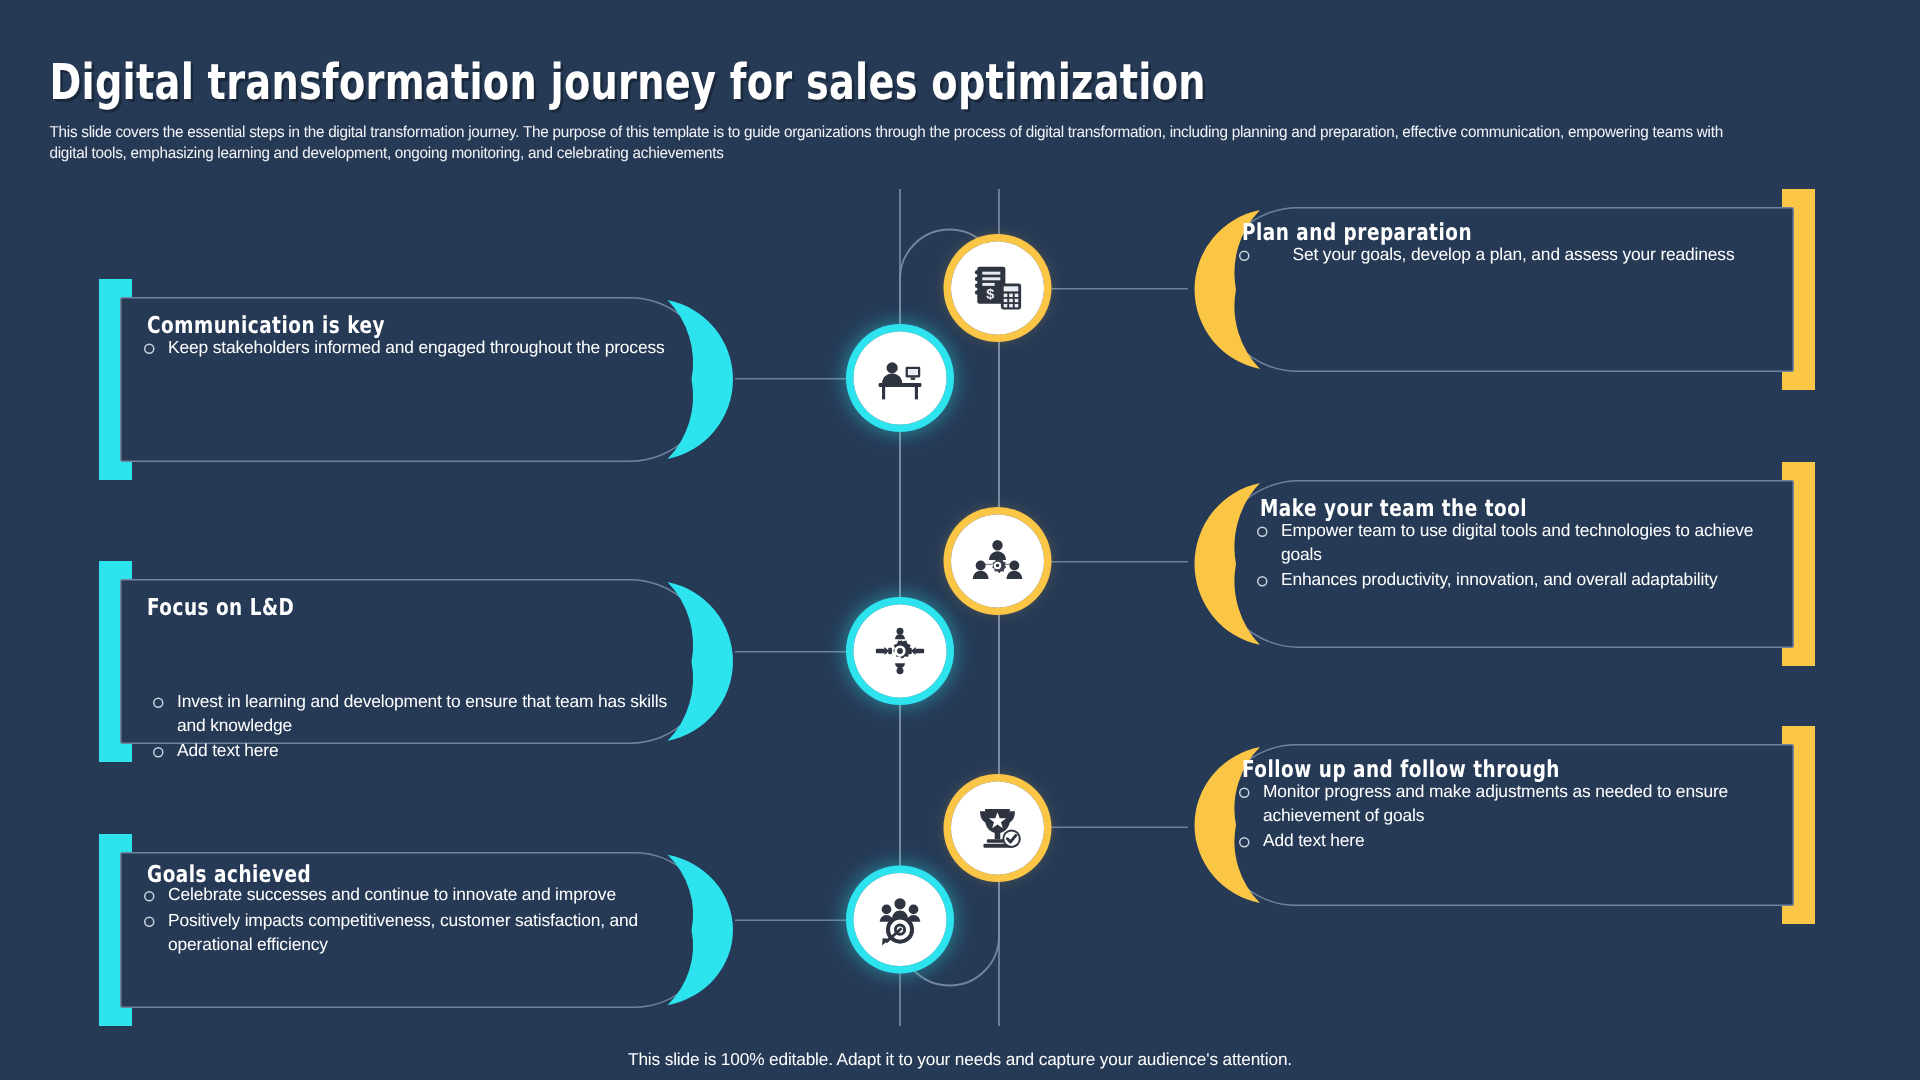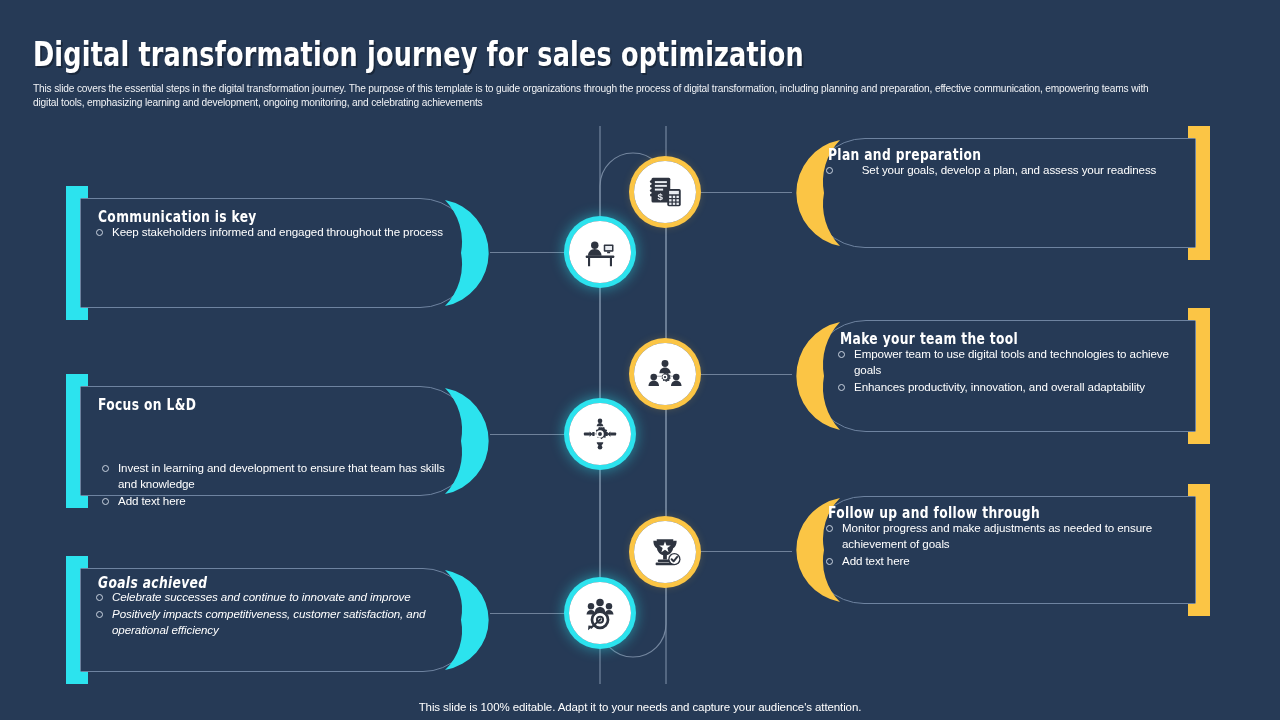--- a/index.html
+++ b/index.html
@@ -71,21 +71,21 @@
 
   
   #card-comm{left:66px;top:186px;width:437px;height:134px;}
   #card-comm .ttl{left:32px;top:22px;}
   #card-comm ul.bl{left:26px;top:38px;right:58px;}
 
   #card-ld{left:66px;top:374px;width:437px;height:134px;}
   #card-ld .ttl{left:32px;top:22px;}
   #card-ld ul.bl{left:32px;top:38px;right:58px;margin-top:48px;}
 
-  #card-goals{left:66px;top:556px;width:437px;height:128px;font-style:italic;}
+  #card-goals{left:66px;top:556px;width:437px;height:128px;}
   #card-goals .ttl{left:32px;top:18px;}
   #card-goals ul.bl{left:26px;top:33px;right:58px;}
 
   #card-plan{left:782px;top:126px;width:428px;height:134px;}
   #card-plan .ttl{left:46px;top:20px;}
   #card-plan ul.bl{left:40px;top:36px;right:34px;text-align:center;}
 
   #card-team{left:782px;top:308px;width:428px;height:136px;}
   #card-team .ttl{left:58px;top:22px;}
   #card-team ul.bl{left:52px;top:38px;right:34px;}

